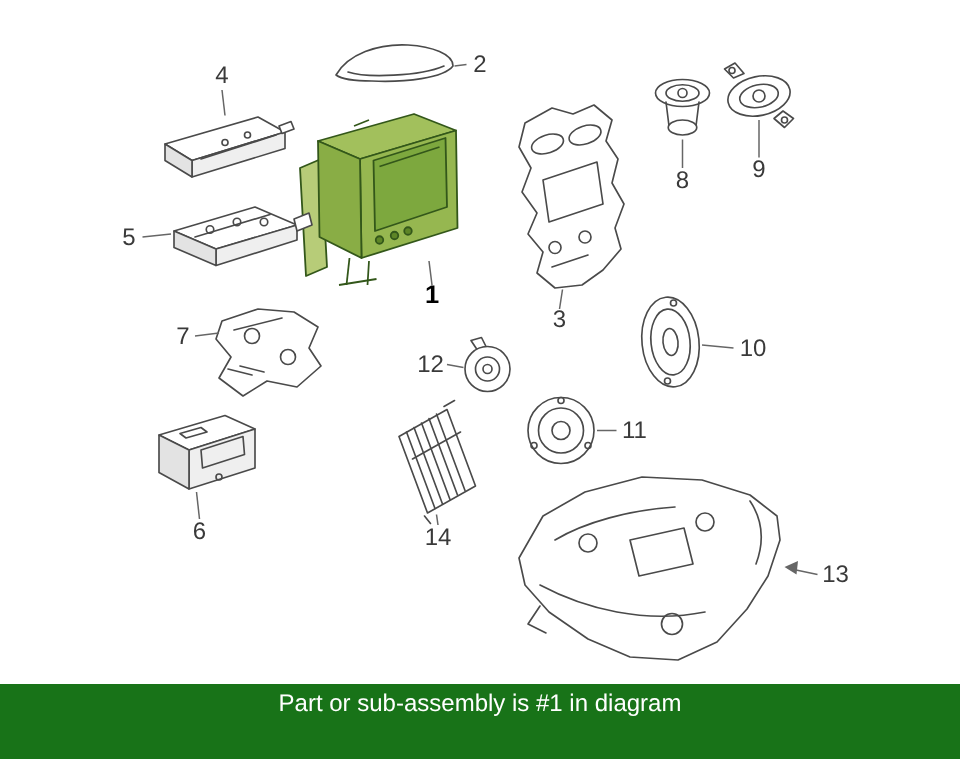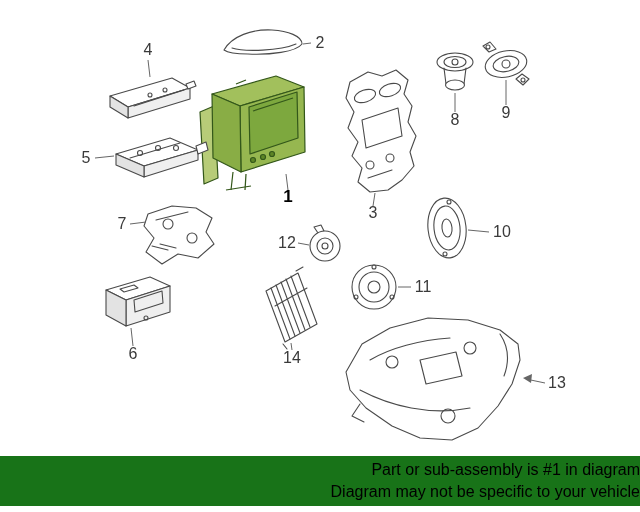--- a/index.html
+++ b/index.html
@@ -8,21 +8,21 @@
   #diagram{position:absolute;left:0;top:0;}
   svg text{font-family:"Liberation Sans",sans-serif;font-size:16px;fill:#3a3a3a;}
   svg text.lbl1{font-weight:bold;fill:#000000;font-size:17px;}
   .ln{stroke:#4a4a4a;fill:none;stroke-width:1.1;stroke-linejoin:round;stroke-linecap:round;}
   .face{stroke:#4a4a4a;fill:#ffffff;stroke-width:1.1;stroke-linejoin:round;}
   .shade{stroke:#4a4a4a;fill:#efefef;stroke-width:1.1;stroke-linejoin:round;}
   .shade2{stroke:#4a4a4a;fill:#e3e3e3;stroke-width:1.1;stroke-linejoin:round;}
   .gface{stroke:#33571a;stroke-width:1.2;stroke-linejoin:round;}
   .leader{stroke:#666666;stroke-width:1;fill:none;}
   .banner{position:absolute;left:0;top:456px;width:640px;height:50px;background:#187318;
-          color:#000000;text-align:right;font-size:16px;box-sizing:border-box;padding-top:3px;}
+          color:#ffffff;text-align:center;font-size:16px;box-sizing:border-box;padding-top:3px;}
   .banner div{line-height:22px;}
 </style>
 </head>
 <body>
 
 <div id="stage">
   <svg id="diagram" width="640" height="456" viewBox="0 0 640 456">
 
     <g>
       <polygon class="face" points="110,96 172,78 190,88 128,107"></polygon>
@@ -187,15 +187,14 @@
       <path class="ln" d="M500,334 C508,346 510,360 504,376"></path>
     </g>
     <line class="leader" x1="545" y1="383" x2="526" y2="379"></line>
     <polygon fill="#666666" points="523,378 532,374 531,383"></polygon>
     <text x="557" y="388" text-anchor="middle">13</text>
 
   </svg>
 
   <div class="banner">
     <div>Part or sub-assembly is #1 in diagram</div>
-    <div>Diagram may not be specific to your vehicle</div>
   </div>
 </div>
 
 </body></html>

